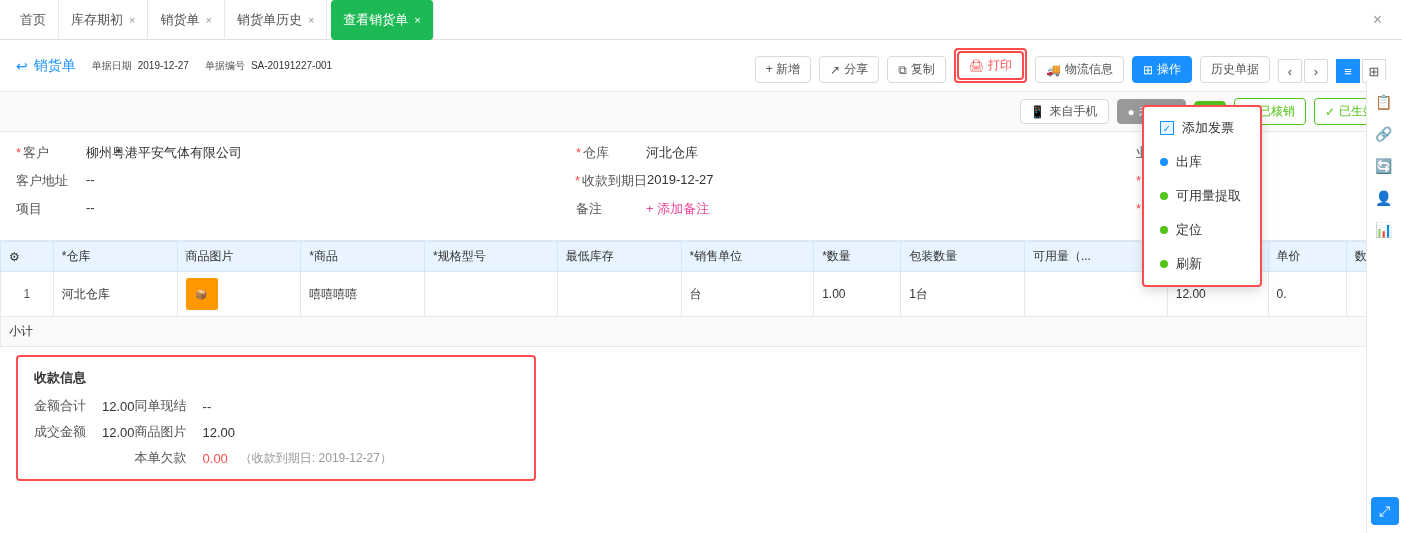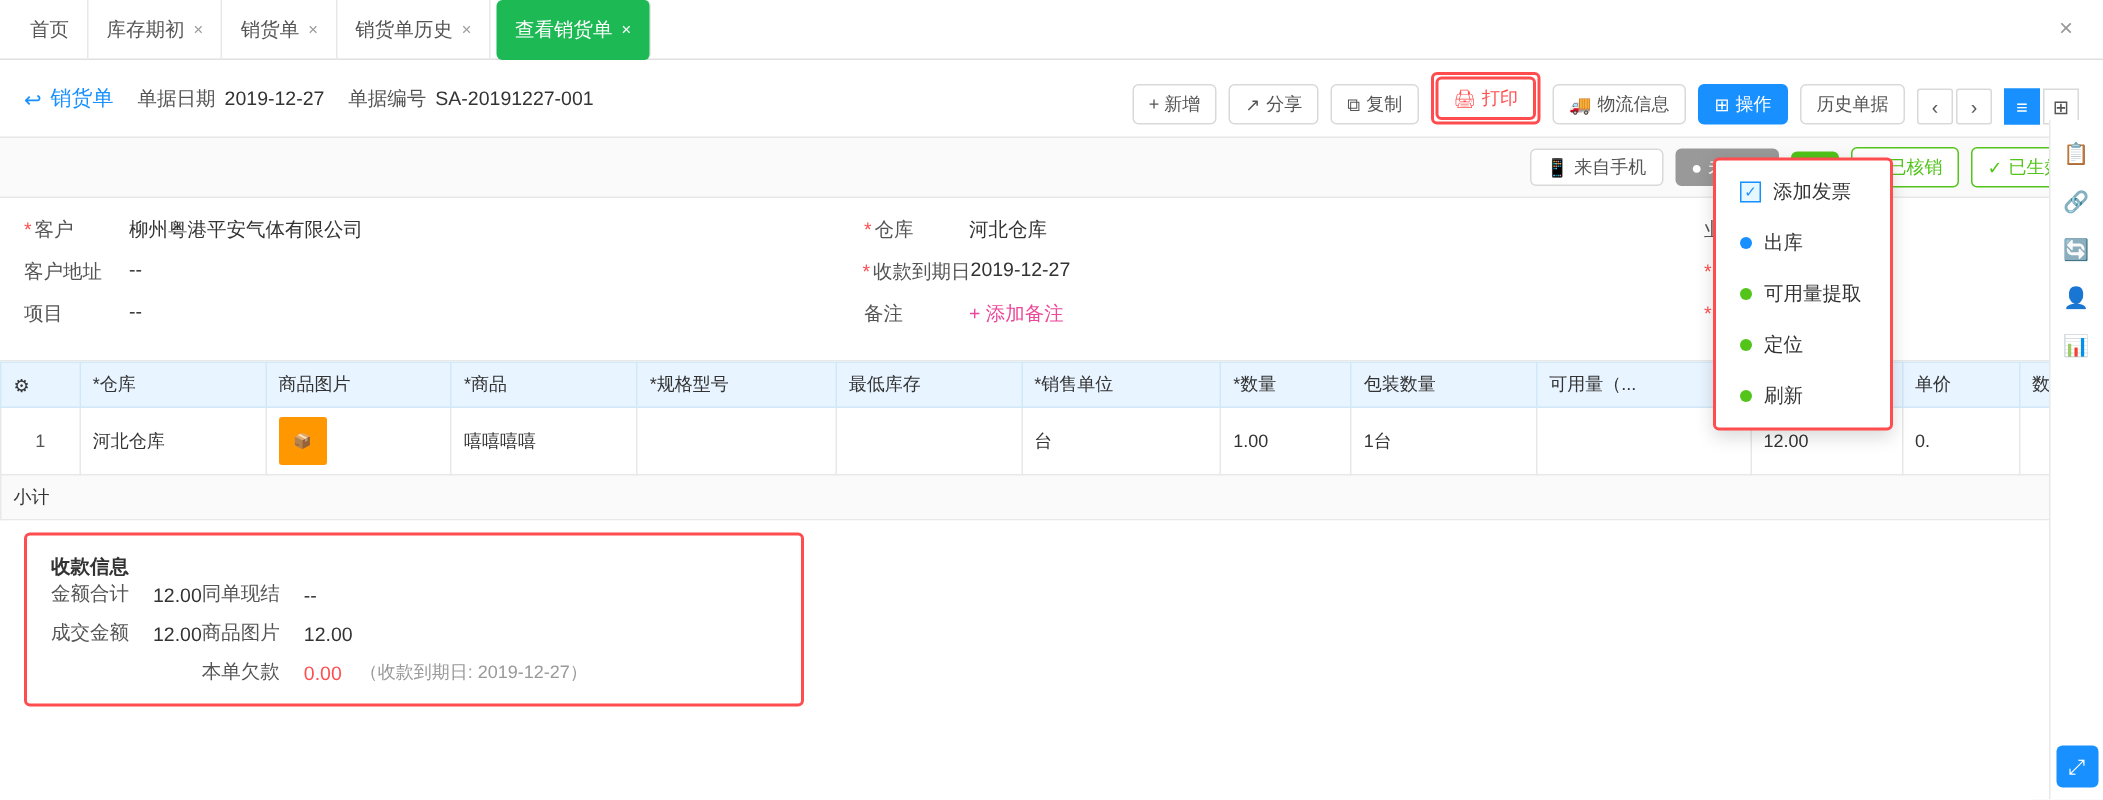--- a/index.html
+++ b/index.html
@@ -24,21 +24,21 @@
 
     
     .main-content { background: #fff; height: calc(100vh - 40px); overflow: hidden; position: relative; }
 
     
     .doc-header {
       display: flex; align-items: center; padding: 8px 16px; border-bottom: 1px solid #e8e8e8;
       background: #fff;
     }
     .doc-title { display: flex; align-items: center; gap: 6px; color: #1890ff; font-size: 14px; font-weight: 500; }
-    .doc-meta { display: flex; align-items: center; gap: 16px; margin-left: 16px; font-size: 13px; }
+    .doc-meta { display: flex; align-items: center; gap: 16px; margin-left: 16px; font-size: 10px; }
     .doc-meta-item { display: flex; align-items: center; gap: 6px; color: #555; }
     .doc-meta-value { color: #333; }
     .doc-actions { margin-left: auto; display: flex; align-items: flex-end; gap: 8px; }
     .action-btn {
       display: flex; align-items: center; gap: 4px; padding: 4px 10px; border: 1px solid #d9d9d9;
       border-radius: 4px; cursor: pointer; font-size: 12px; background: #fff; color: #555;
       white-space: nowrap;
     }
     .action-btn.print-btn { border: 2px solid #ff4d4f; color: #ff4d4f; }
     .action-btn.operations-btn { background: #1890ff; color: #fff; border-color: #1890ff; }
@@ -88,21 +88,21 @@
     .product-img {
       width: 32px; height: 32px; background: #ff9800; border-radius: 2px;
       display: flex; align-items: center; justify-content: center; color: #fff; font-size: 10px;
     }
 
     
     .payment-section {
       margin: 8px 16px; border: 2px solid #ff4d4f; border-radius: 4px;
       padding: 12px 16px; max-width: 520px; background: #fff;
     }
-    .payment-title { font-weight: bold; font-size: 13px; }
+    .payment-title { font-weight: bold; margin-bottom: 10px; font-size: 13px; }
     .payment-rows { display: flex; }
     .payment-col { display: flex; flex-direction: column; gap: 8px; }
     .payment-row { display: flex; align-items: center; gap: 8px; }
     .payment-label { color: #555; min-width: 60px; font-size: 13px; }
     .payment-value { color: #333; font-size: 13px; }
     .payment-value.red { color: #ff4d4f; }
     .payment-value.hint { color: #999; font-size: 12px; }
 
     
     .dropdown-menu {

